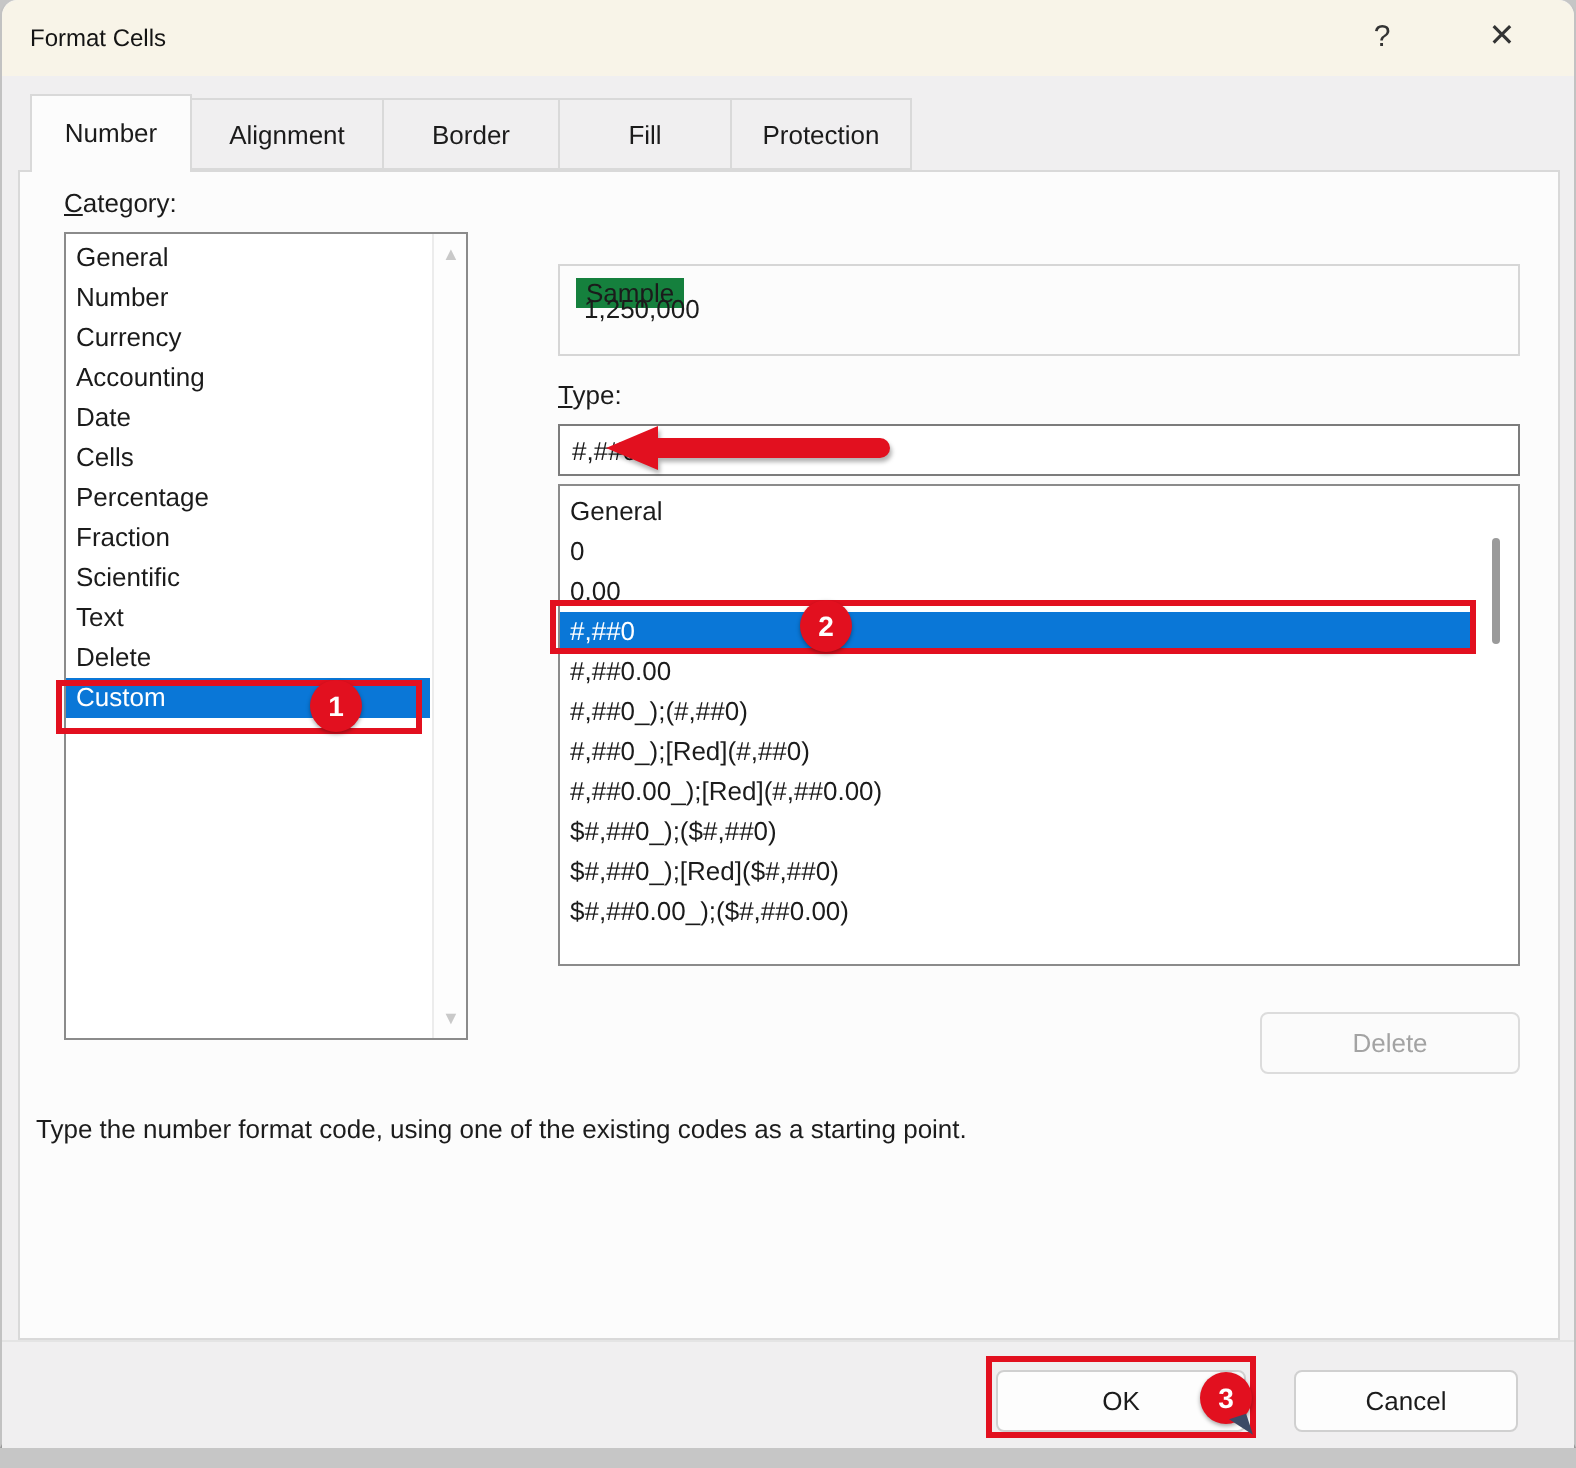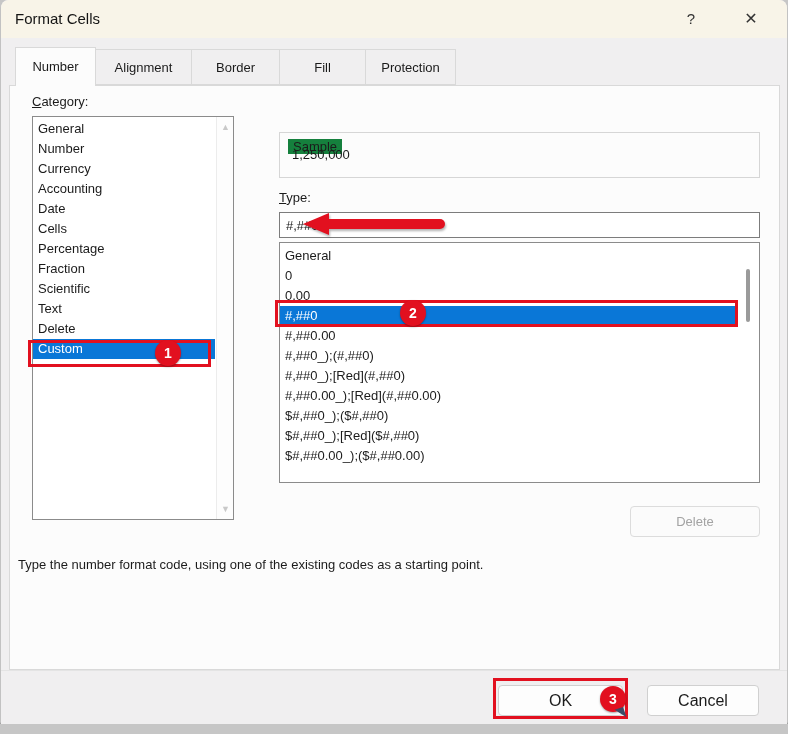--- a/index.html
+++ b/index.html
@@ -13,21 +13,21 @@
   
   .dialog {
     position:absolute; left:0; top:0; width:788px; height:724px;
     background:#f0eff0; border-left:1px solid #c2c2c2; border-right:1px solid #c2c2c2;
     border-bottom:2px solid #989898; border-radius:8px 8px 0 0;
   }
   .title-bar {
     position:absolute; left:0; top:0; width:100%; height:38px;
     background:#f8f4e8; border-radius:8px 8px 0 0;
   }
-  .title-text { position:absolute; left:14px; top:0; line-height:38px; font-size:15px; color:#141414; }
+  .title-text { position:absolute; left:14px; top:0; line-height:38px; font-size:12px; color:#141414; }
   .titlebar-btn {
     position:absolute; top:0; width:30px; height:38px; text-align:center; line-height:38px;
     font-size:15px; color:#333; cursor:default;
   }
   .help-btn  { left:675px; }
   .close-btn { left:735px; font-size:16px; }
 
   
   .tab-strip { position:absolute; left:14px; top:49px; height:37px; display:flex; z-index:3; }
   .tab {
@@ -98,21 +98,21 @@
   }
   .help-text { position:absolute; left:8px; top:471px; width:740px; color:#1c1c1c; }
 
   
   .footer {
     position:absolute; left:0; top:670px; width:100%; height:54px;
     background:#f0eff0; border-top:1px solid #e4e4e4;
   }
   .btn {
     position:absolute; height:31px; background:#fdfdfd; border:1px solid #d0d0d0;
-    border-radius:4px; text-align:center; line-height:29px; color:#1b1b1b; font-size:16px;
+    border-radius:4px; text-align:center; line-height:29px; color:#1b1b1b; font-size:13px;
   }
   .ok-button { left:497px; top:14px; width:125px; }
   .cancel-button { left:646px; top:14px; width:112px; }
 
   
   .anno-box { position:absolute; border:3px solid #e2101f; z-index:10; pointer-events:none; }
   .anno-box-1 { left:27px; top:340px; width:183px; height:27px; }
   .anno-box-2 { left:274px; top:300px; width:463px; height:27px; }
   .anno-box-3 { left:492px; top:678px; width:135px; height:41px; }
   .anno-badge {

